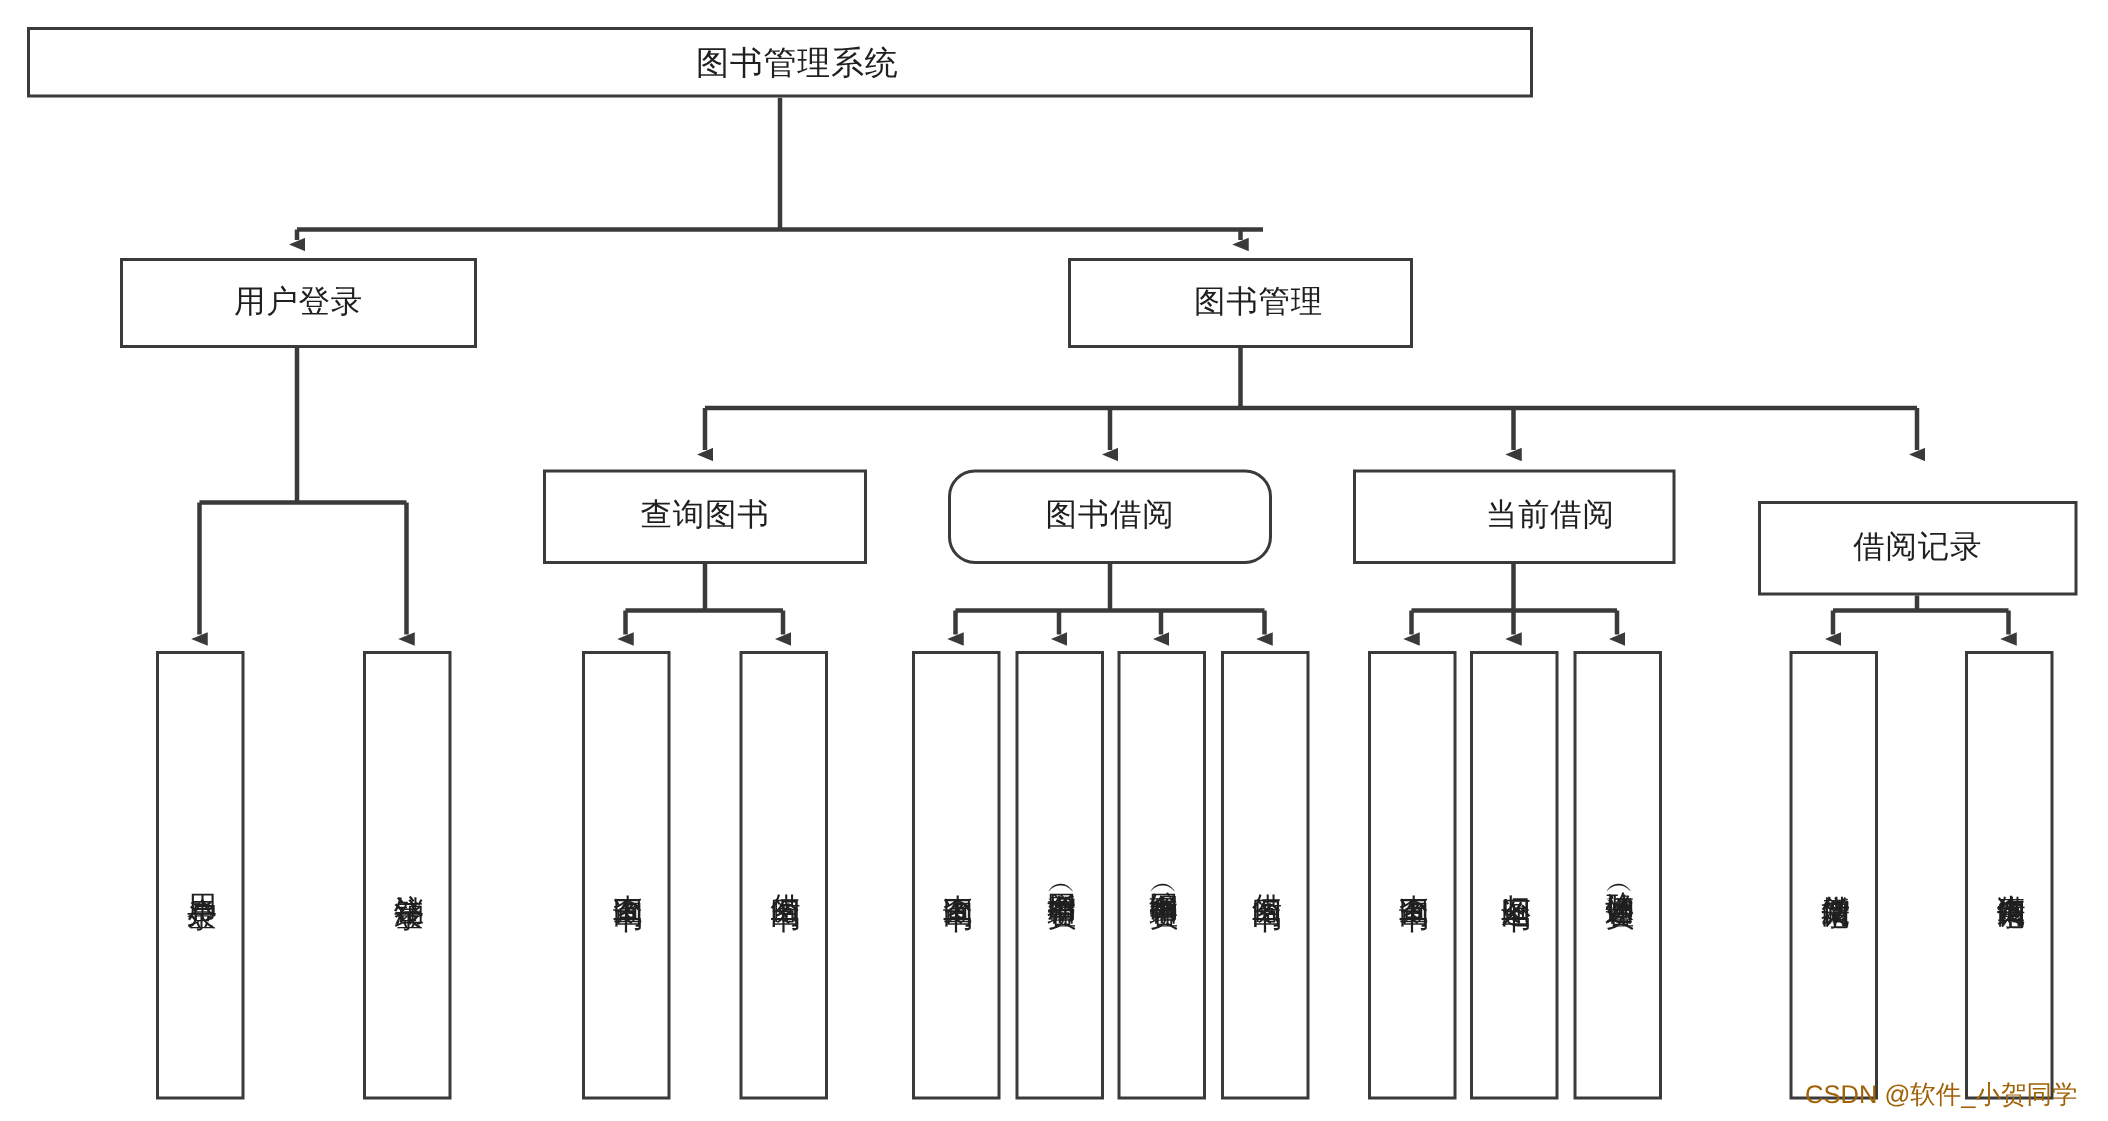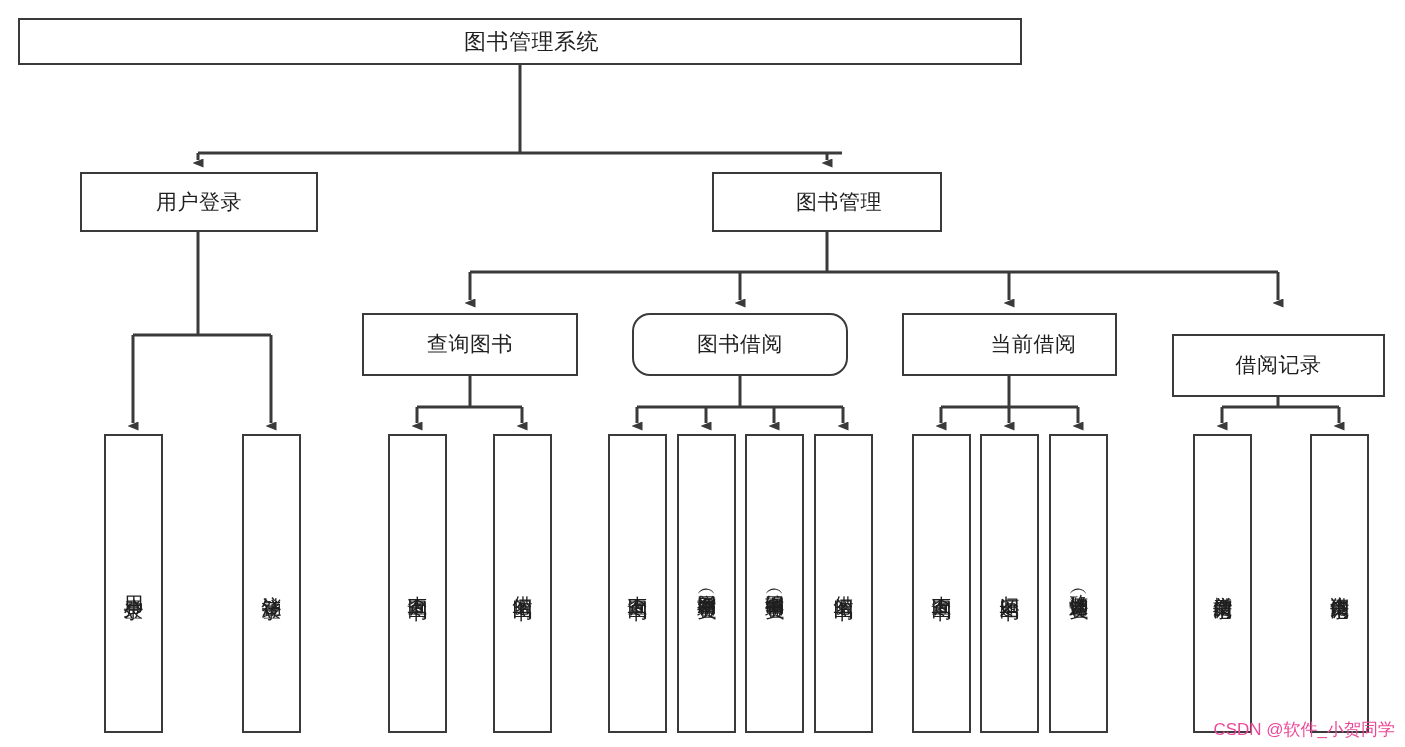--- a/index.html
+++ b/index.html
@@ -63,24 +63,24 @@
     white-space: normal;
     max-height: 100%;
   }
   .node.v.tall .node-label {
     font-size: 19px;
     line-height: 1.3;
     letter-spacing: 1px;
   }
   #watermark {
     position: absolute;
-    right: 10px;
+    right: 20px;
     bottom: 6px;
     font-size: 17px;
-    color: #ec4899;
+    color: #a16207;
     z-index: 9;
     white-space: pre;
     pointer-events: none;
   }
 </style>
 </head>
 <body>
 
 <div id="diagram-root">
 

